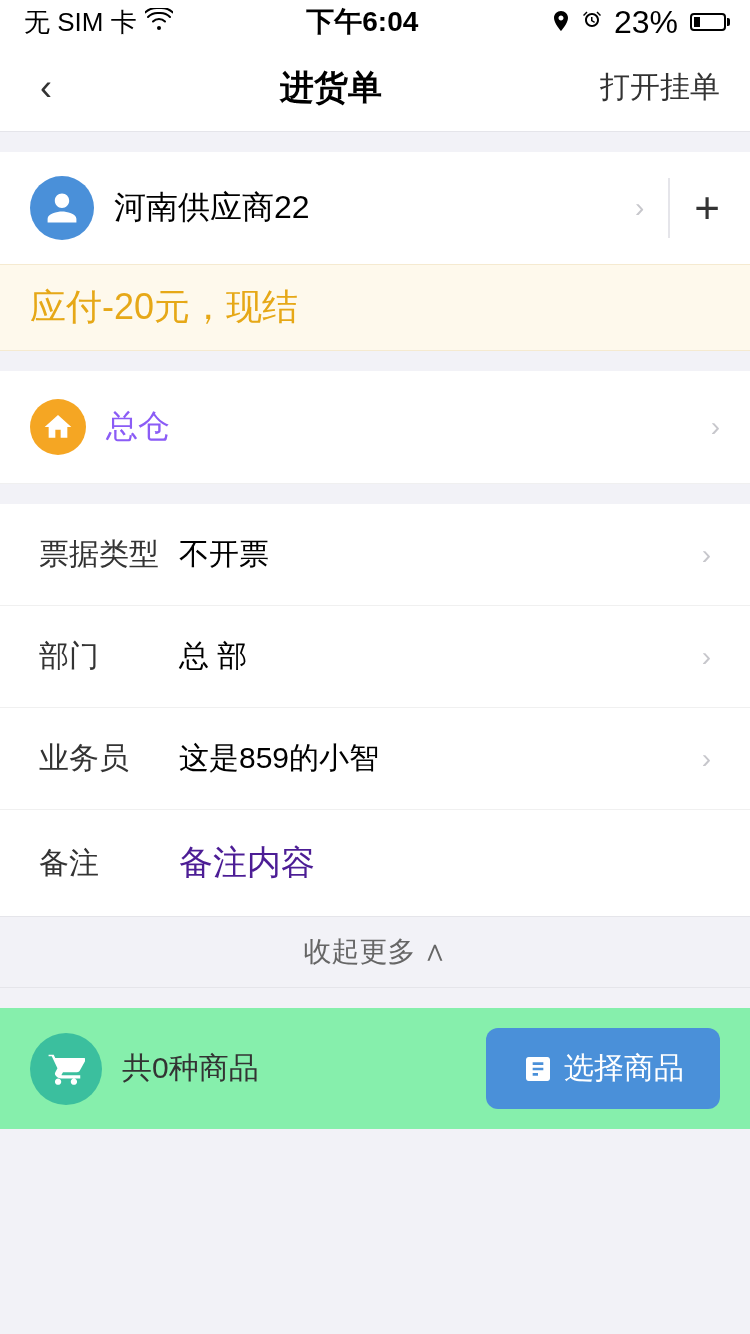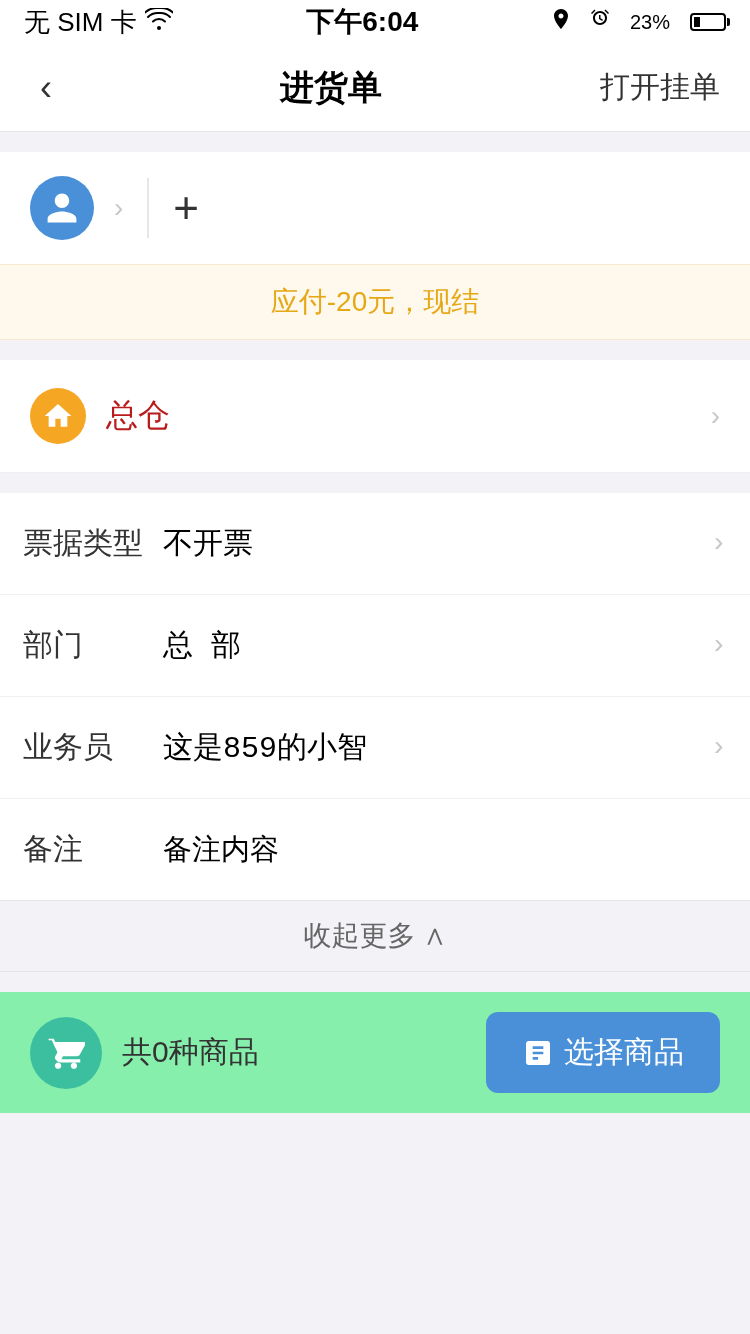--- a/index.html
+++ b/index.html
@@ -20,21 +20,21 @@
       display: flex;
       align-items: center;
       justify-content: space-between;
       padding: 0 24px;
       font-size: 26px;
       font-weight: 500;
       color: #000;
     }
     .status-left { display: flex; align-items: center; gap: 8px; }
     .status-center { font-weight: 600; font-size: 28px; }
-    .status-right { display: flex; align-items: center; gap: 20px; font-size: 20px; }
+    .status-right { display: flex; align-items: center; gap: 12px; font-size: 32px; }
     .wifi-icon { font-size: 22px; }
     .battery {
       display: inline-flex; align-items: center;
       border: 2px solid #000; border-radius: 4px;
       height: 18px; width: 36px; padding: 2px;
       position: relative;
     }
     .battery-fill {
       background: #000; height: 100%; width: 23%;
     }
@@ -123,25 +123,24 @@
       font-size: 44px;
       color: #333;
       font-weight: 300;
       cursor: pointer;
     }
 
     
     .notice-bar {
       background: #fef9ec;
       padding: 18px 30px;
-      font-size: 28px;
+      font-size: 36px;
       color: #e6a817;
       border-top: 1px solid #f5ead0;
       border-bottom: 1px solid #f5ead0;
-      text-align: center;
     }
 
     
     .warehouse-row {
       display: flex;
       align-items: center;
       padding: 28px 30px;
       background: #fff;
       border-bottom: 1px solid #f0f0f0;
     }
@@ -150,57 +149,56 @@
       border-radius: 50%;
       background: #f5a623;
       display: flex; align-items: center; justify-content: center;
       margin-right: 20px;
       flex-shrink: 0;
     }
     .warehouse-icon svg { width: 32px; height: 32px; fill: #fff; }
     .warehouse-name {
       flex: 1;
       font-size: 32px;
-      color: #b91c1c;
+      color: #8b5cf6;
     }
     .chevron {
       font-size: 28px;
       color: #c7c7cc;
     }
 
     
     .form-section {
       background: #fff;
     }
     .form-row {
       display: flex;
       align-items: center;
-      padding: 30px 23px;
+      padding: 30px 39px;
       border-bottom: 1px solid #f0f0f0;
       min-height: 90px;
-      font-family: Liberation Mono, monospace;
     }
     .form-row:last-child {
       border-bottom: none;
     }
     .form-label {
       font-size: 30px;
       color: #333;
       width: 140px;
       flex-shrink: 0;
     }
     .form-value {
       flex: 1;
       font-size: 30px;
       color: #000;
     }
     .form-placeholder {
       flex: 1;
-      font-size: 29px;
-      color: #000000;
+      font-size: 34px;
+      color: #4c1d95;
     }
 
     
     .collapse-row {
       background: #f2f2f7;
       display: flex;
       align-items: center;
       justify-content: center;
       padding: 16px 0;
       font-size: 28px;
@@ -296,20 +294,21 @@
 
 <div class="section-divider"></div>
 
 <div class="card">
   <div class="supplier-row">
     <div class="supplier-avatar">
       <svg viewBox="0 0 24 24" xmlns="http://www.w3.org/2000/svg">
         <path d="M12 12c2.7 0 4.8-2.1 4.8-4.8S14.7 2.4 12 2.4 7.2 4.5 7.2 7.2 9.3 12 12 12zm0 2.4c-3.2 0-9.6 1.6-9.6 4.8v2.4h19.2v-2.4c0-3.2-6.4-4.8-9.6-4.8z"></path>
       </svg>
     </div>
+    <span class="supplier-name">河南供应商22</span>
     <span class="supplier-chevron chevron">›</span>
     <div class="supplier-divider"></div>
     <span class="supplier-add">+</span>
   </div>
 
   <div class="notice-bar">
     <span>应付-20元，现结</span>
   </div>
 </div>
 

